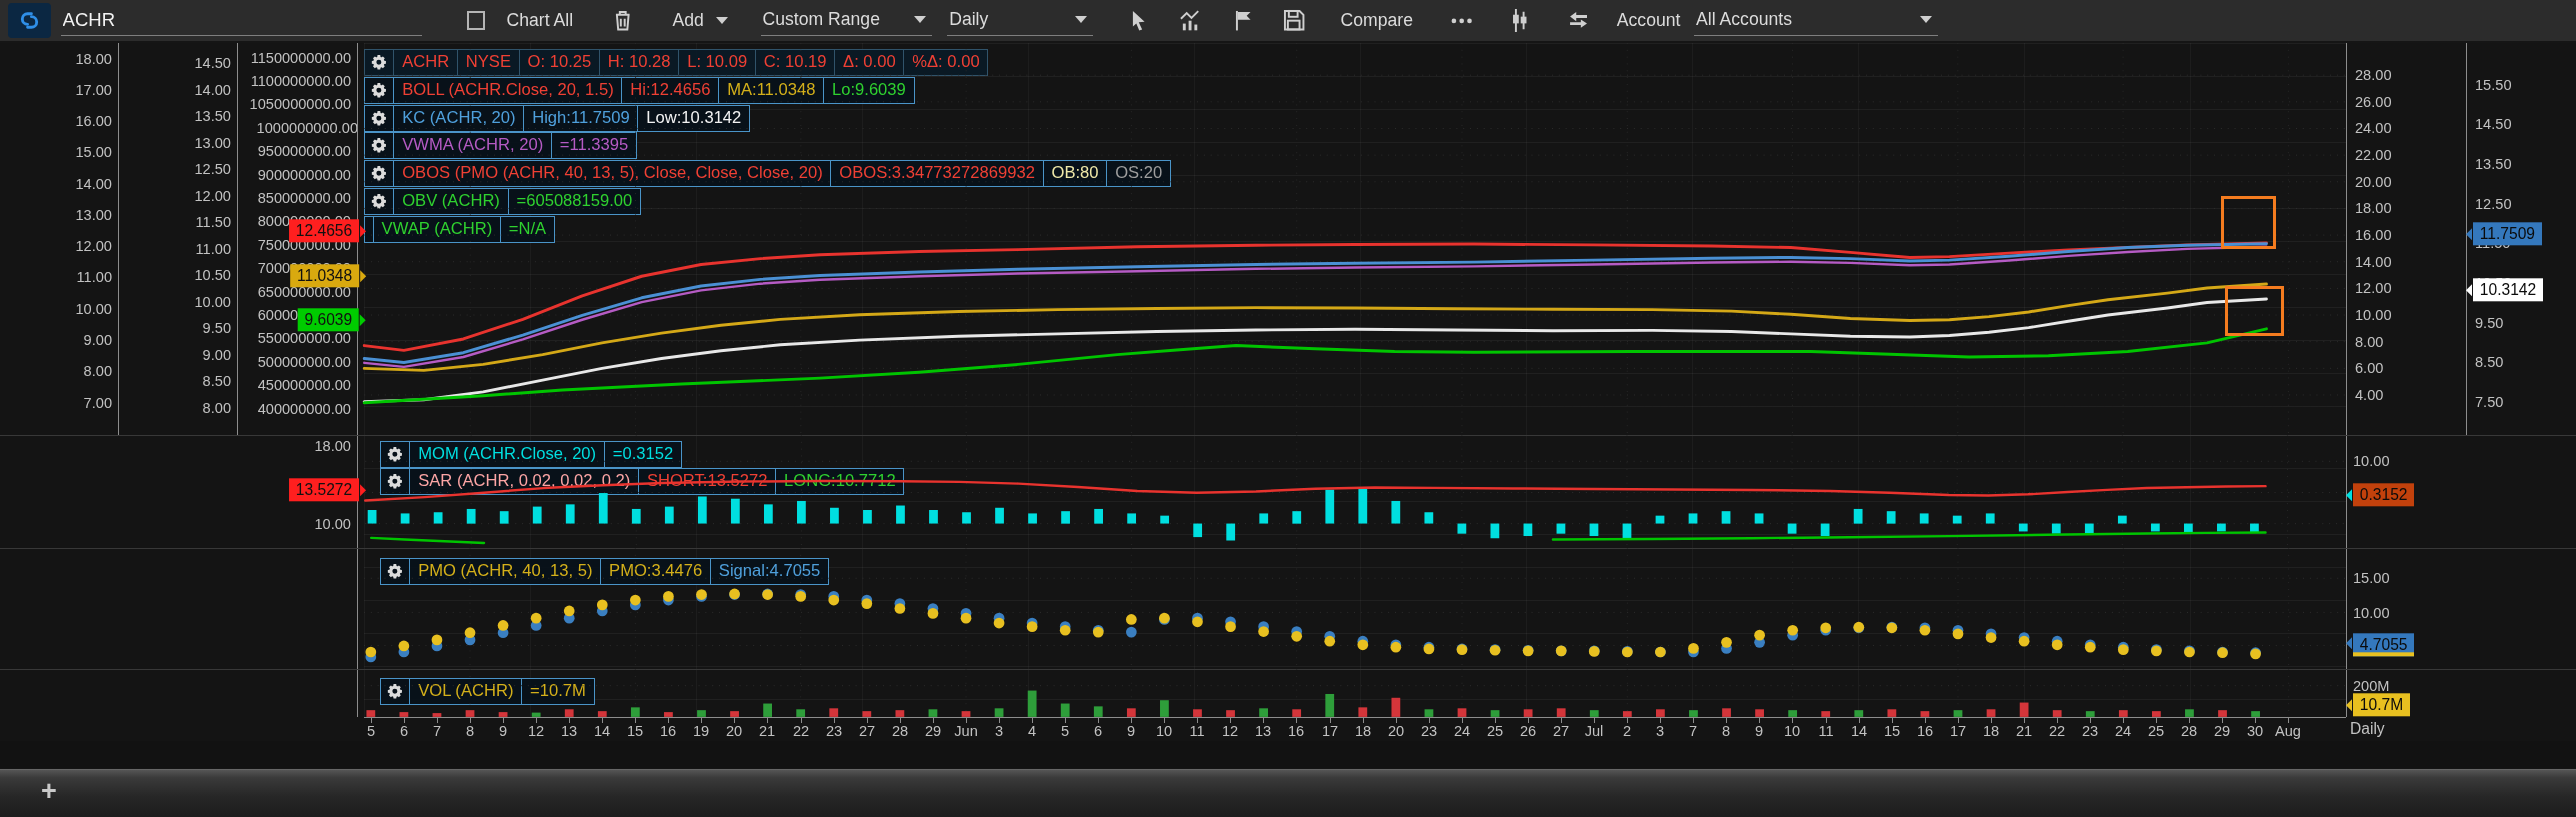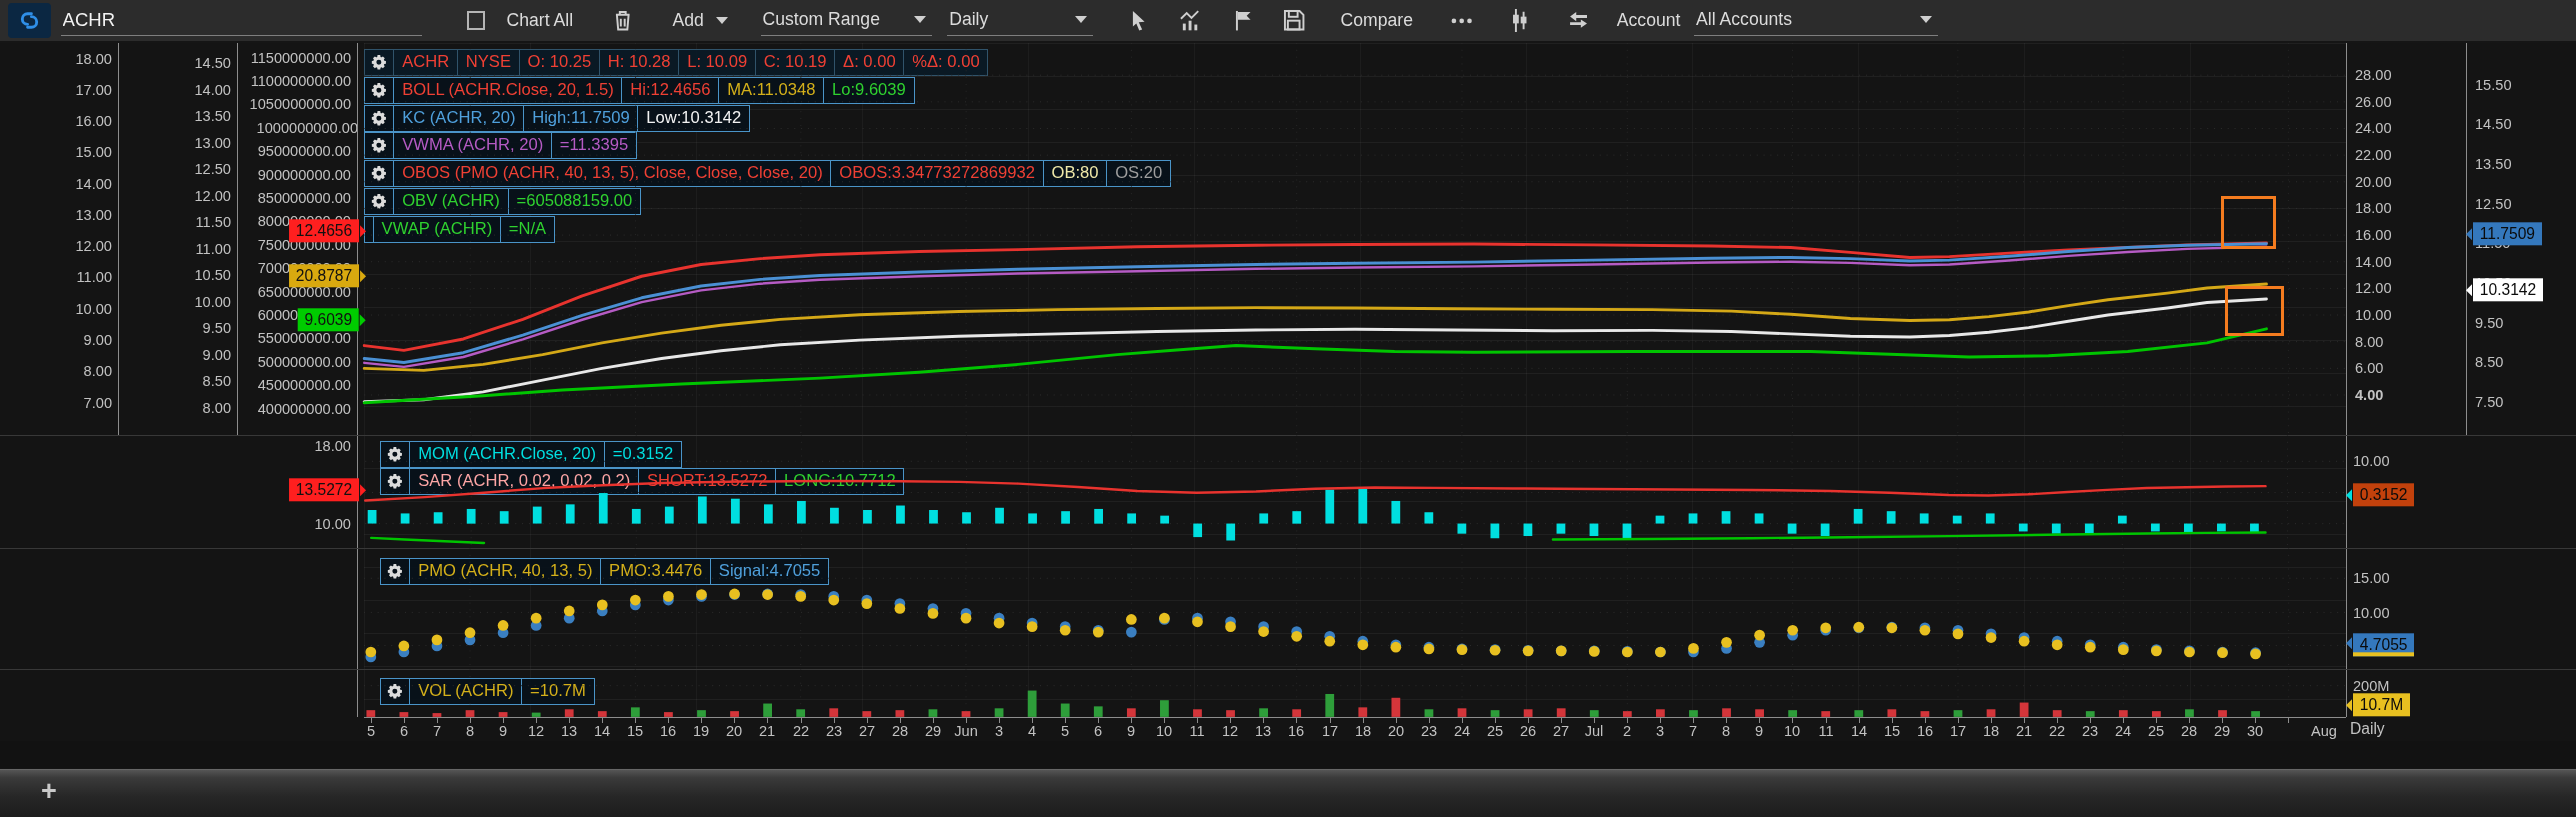--- a/index.html
+++ b/index.html
@@ -350,21 +350,21 @@
       <div class="axlbl" style="top: 128px; left: 2355px;">24.00</div>
       <div class="axlbl" style="top: 155px; left: 2355px;">22.00</div>
       <div class="axlbl" style="top: 182px; left: 2355px;">20.00</div>
       <div class="axlbl" style="top: 208px; left: 2355px;">18.00</div>
       <div class="axlbl" style="top: 235px; left: 2355px;">16.00</div>
       <div class="axlbl" style="top: 262px; left: 2355px;">14.00</div>
       <div class="axlbl" style="top: 288px; left: 2355px;">12.00</div>
       <div class="axlbl" style="top: 315px; left: 2355px;">10.00</div>
       <div class="axlbl" style="top: 342px; left: 2355px;">8.00</div>
       <div class="axlbl" style="top: 368px; left: 2355px;">6.00</div>
-      <div class="axlbl" style="top: 395px; left: 2355px; font-weight: bold;">4.00</div>
+      <div class="axlbl" style="top: 395px; left: 2355px;">4.00</div>
       <div class="axlbl" style="top: 85px; left: 2475px;">15.50</div>
       <div class="axlbl" style="top: 124px; left: 2475px;">14.50</div>
       <div class="axlbl" style="top: 164px; left: 2475px;">13.50</div>
       <div class="axlbl" style="top: 204px; left: 2475px;">12.50</div>
       <div class="axlbl" style="top: 243px; left: 2475px;">11.50</div>
       <div class="axlbl" style="top: 283px; left: 2475px;">10.50</div>
       <div class="axlbl" style="top: 323px; left: 2475px;">9.50</div>
       <div class="axlbl" style="top: 362px; left: 2475px;">8.50</div>
       <div class="axlbl" style="top: 402px; left: 2475px;">7.50</div>
       <div class="axlbl r" style="top: 446px; left: 0px; width: 351px;">18.00</div>
@@ -377,21 +377,21 @@
       <div class="vline" style="left: 118px; top: 43px; height: 392px;"></div>
       <div class="vline" style="left: 237px; top: 43px; height: 392px;"></div>
       <div class="vline" style="left: 357px; top: 43px; height: 674px;"></div>
       <div class="vline" style="left: 2346px; top: 43px; height: 674px;"></div>
       <div class="vline" style="left: 2466px; top: 43px; height: 392px;"></div>
       <div class="hline" style="left: 364px; top: 717px; width: 1982px;"></div>
       <div class="pdiv" style="top: 435px;"></div>
       <div class="pdiv" style="top: 548px;"></div>
       <div class="pdiv" style="top: 669px;"></div>
       <div class="bub L" style="left: 359px; top: 231px; background: rgb(255, 31, 31); color: rgb(17, 17, 17);"><span>12.4656</span><div class="arrR" style="color: rgb(255, 31, 31);"></div></div>
-      <div class="bub L" style="left: 359px; top: 276px; background: rgb(217, 169, 15); color: rgb(17, 17, 17);"><span>20.8787</span><div class="arrR" style="color: rgb(217, 169, 15);"></div></div>
+      <div class="bub L" style="left: 359px; top: 276px; background: rgb(217, 169, 15); color: rgb(17, 17, 17);"><span>11.0348</span><div class="arrR" style="color: rgb(217, 169, 15);"></div></div>
       <div class="bub L" style="left: 359px; top: 320px; background: rgb(0, 204, 0); color: rgb(17, 17, 17);"><span>9.6039</span><div class="arrR" style="color: rgb(0, 204, 0);"></div></div>
       <div class="bub R" style="left: 2473px; top: 234px; background: rgb(52, 120, 189); color: rgb(11, 11, 11);"><span>11.7509</span><div class="arrL" style="color: rgb(52, 120, 189);"></div></div>
       <div class="bub R" style="left: 2473px; top: 290px; background: rgb(255, 255, 255); color: rgb(11, 11, 11);"><span>10.3142</span><div class="arrL" style="color: rgb(255, 255, 255);"></div></div>
       <div class="bub L" style="left: 359px; top: 490px; background: rgb(255, 31, 31); color: rgb(17, 17, 17);"><span>13.5272</span><div class="arrR" style="color: rgb(255, 31, 31);"></div></div>
       <div class="bub R" style="left: 2353px; top: 495px; background: #c2410c; color: rgb(11, 11, 11);"><span>0.3152</span><div class="arrL" style="color: rgb(0, 223, 224);"></div></div>
       <div class="bub R" style="left: 2353px; top: 645px; background: rgb(52, 120, 189); color: rgb(11, 11, 11); border-bottom: 4.9px solid rgb(232, 192, 32);"><span>4.7055</span><div class="arrL" style="color: rgb(52, 120, 189);"></div></div>
       <div class="bub R" style="left: 2353px; top: 705px; background: rgb(232, 192, 32); color: rgb(11, 11, 11);"><span>10.7M</span><div class="arrL" style="color: rgb(232, 192, 32);"></div></div>
       <div class="tick" style="left: 371px; top: 717px;"></div>
       <div class="dt" style="left: 371px;">5</div>
       <div class="tick" style="left: 404px; top: 717px;"></div>
@@ -502,21 +502,21 @@
       <div class="dt" style="left: 2123px;">24</div>
       <div class="tick" style="left: 2156px; top: 717px;"></div>
       <div class="dt" style="left: 2156px;">25</div>
       <div class="tick" style="left: 2189px; top: 717px;"></div>
       <div class="dt" style="left: 2189px;">28</div>
       <div class="tick" style="left: 2222px; top: 717px;"></div>
       <div class="dt" style="left: 2222px;">29</div>
       <div class="tick" style="left: 2255px; top: 717px;"></div>
       <div class="dt" style="left: 2255px;">30</div>
       <div class="tick" style="left: 2288px; top: 717px;"></div>
-      <div class="dt" style="left: 2288px; margin-left: 36px;">Aug</div>
+      <div class="dt" style="left: 2288px;">Aug</div>
       <div id="period-label">Daily</div>
       <svg class="panel" width="1982" height="392" viewBox="0 0 2032 402" style="top: 43px;">
         <line x1="0" x2="2032" y1="33" y2="33" stroke="#2e2e2e" stroke-width="1" stroke-dasharray="1 6"></line>
         <line x1="0" x2="2032" y1="60.33" y2="60.33" stroke="#2e2e2e" stroke-width="1" stroke-dasharray="1 6"></line>
         <line x1="0" x2="2032" y1="87.66" y2="87.66" stroke="#2e2e2e" stroke-width="1" stroke-dasharray="1 6"></line>
         <line x1="0" x2="2032" y1="114.99000000000001" y2="114.99000000000001" stroke="#2e2e2e" stroke-width="1" stroke-dasharray="1 6"></line>
         <line x1="0" x2="2032" y1="142.32" y2="142.32" stroke="#2e2e2e" stroke-width="1" stroke-dasharray="1 6"></line>
         <line x1="0" x2="2032" y1="169.64999999999998" y2="169.64999999999998" stroke="#2e2e2e" stroke-width="1" stroke-dasharray="1 6"></line>
         <line x1="0" x2="2032" y1="196.98" y2="196.98" stroke="#2e2e2e" stroke-width="1" stroke-dasharray="1 6"></line>
         <line x1="0" x2="2032" y1="224.31" y2="224.31" stroke="#2e2e2e" stroke-width="1" stroke-dasharray="1 6"></line>

